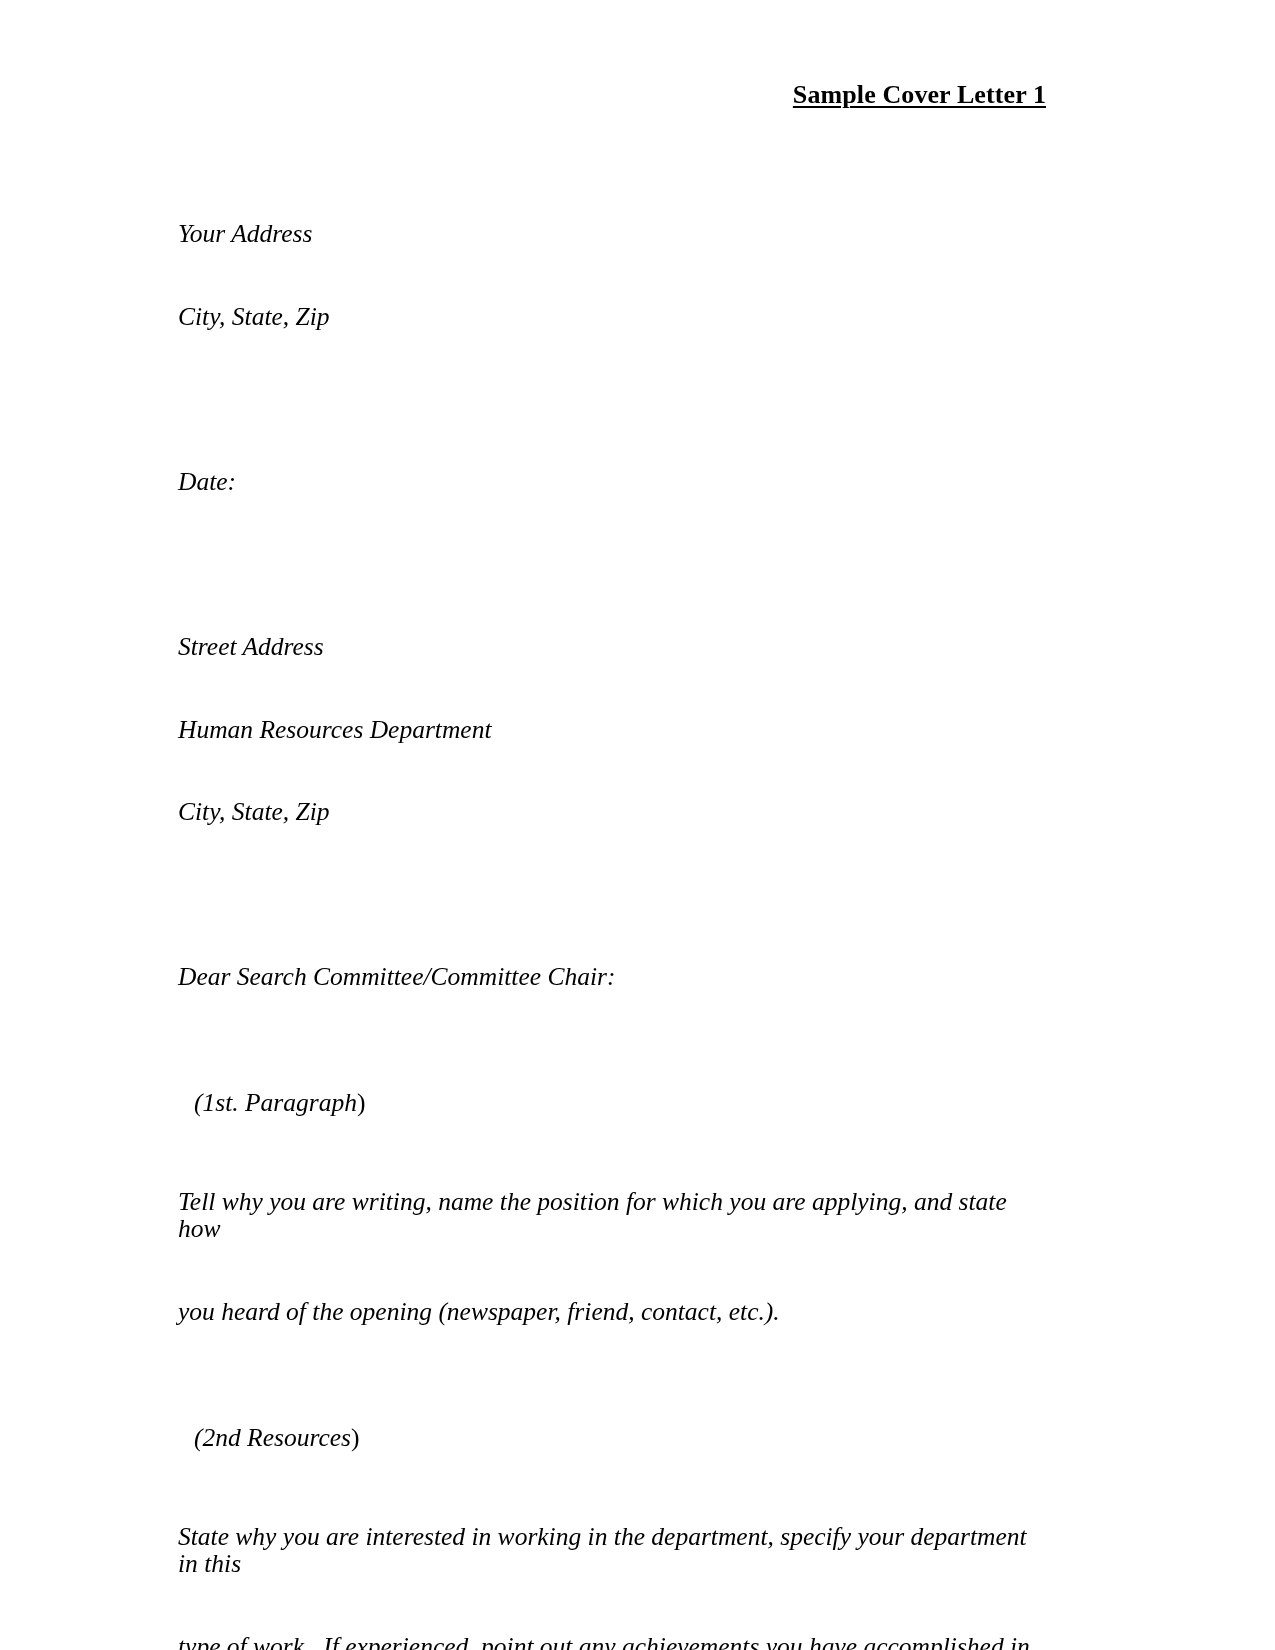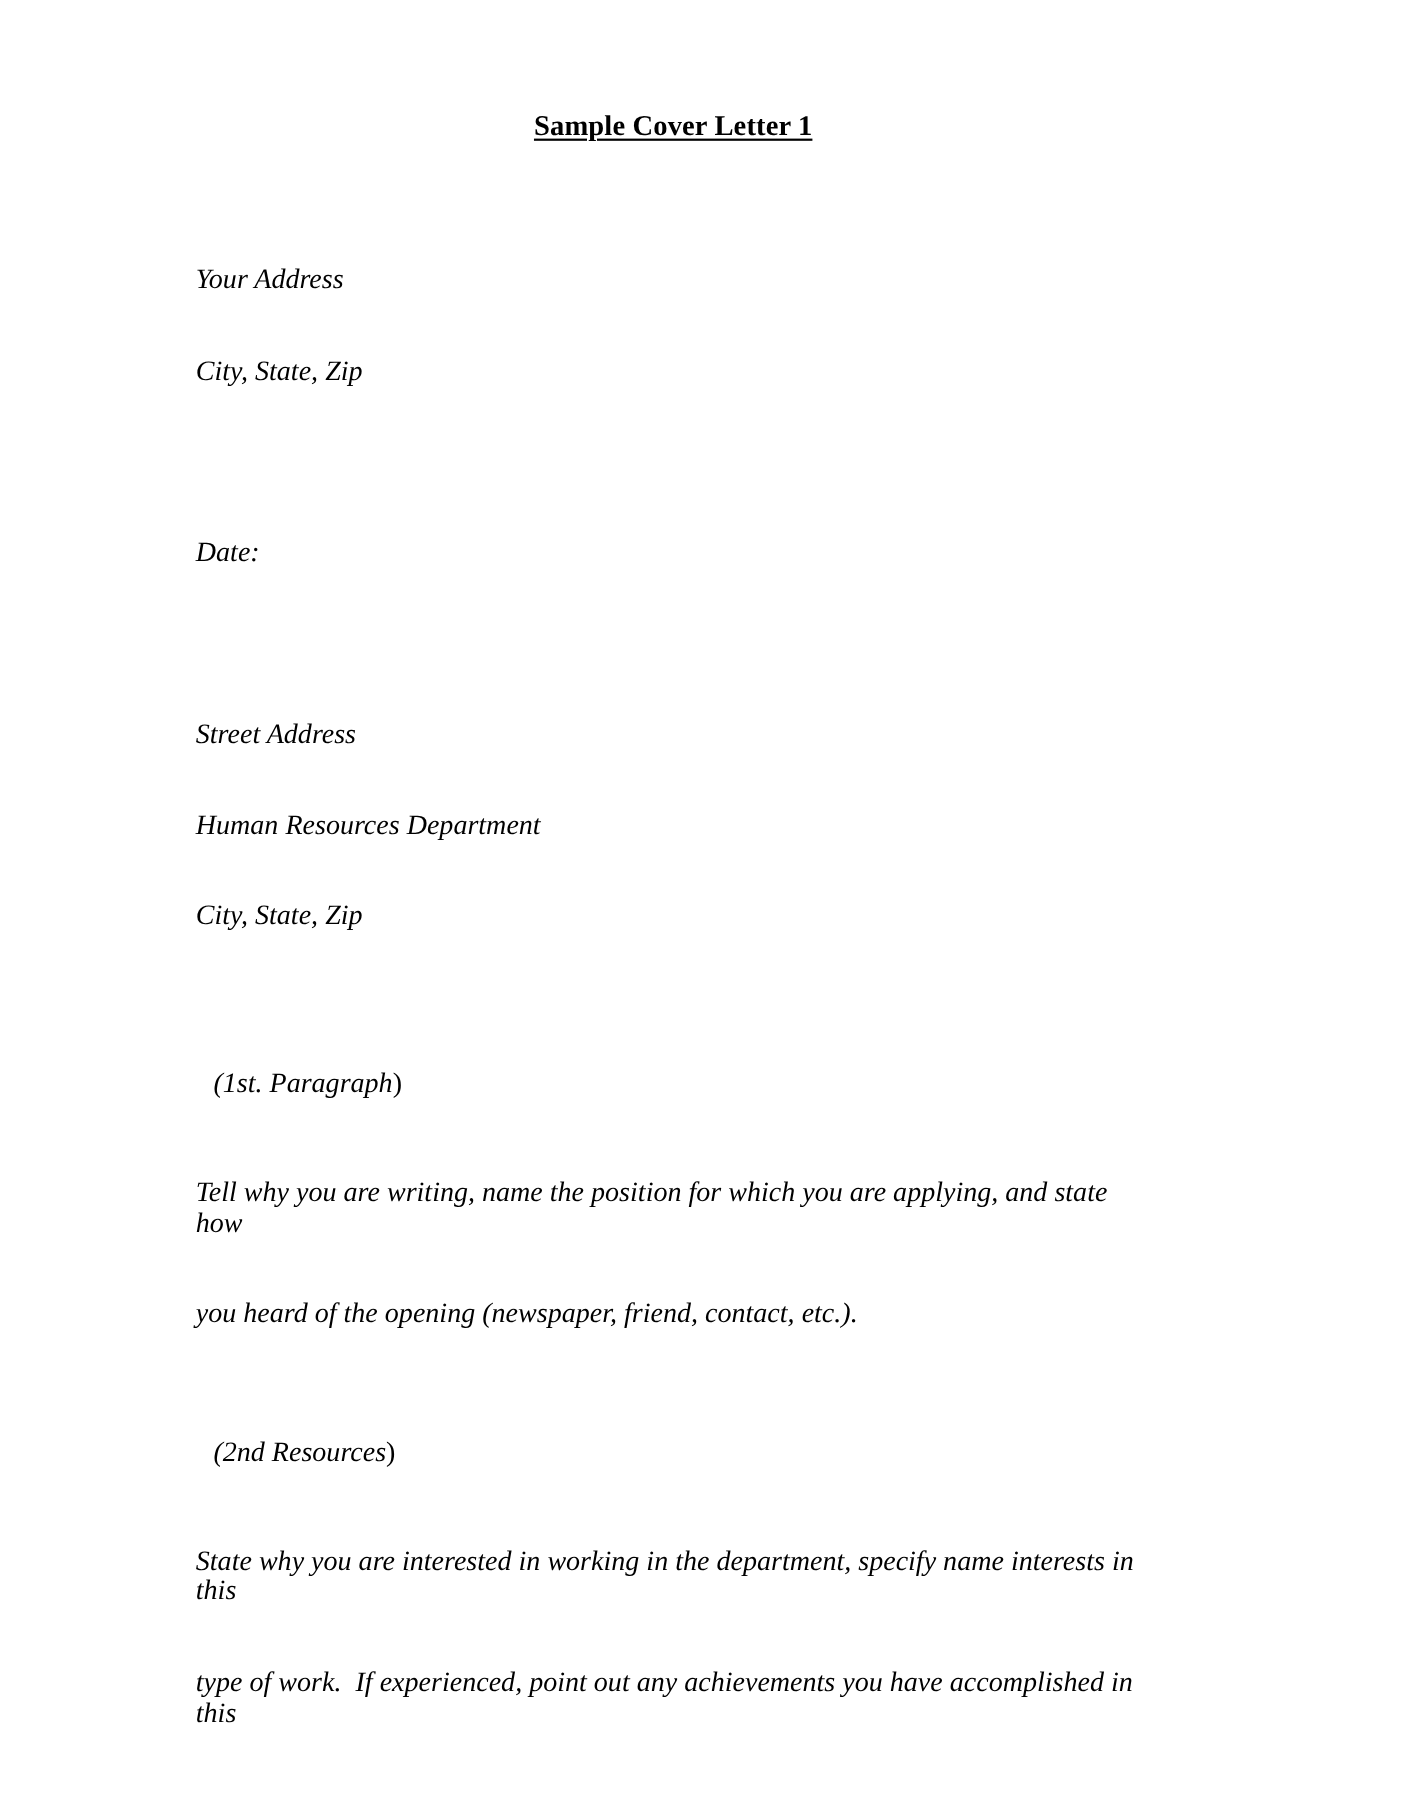--- a/index.html
+++ b/index.html
@@ -21,26 +21,26 @@
     background: #ffffff;
     box-sizing: border-box;
   }
   .sheet {
     position: absolute;
     left: 178px;
     top: 0;
     width: 868px;
   }
   .doc-title {
-    text-align: center;
+    text-align: right;
     font-weight: bold;
     font-size: 26px;
     line-height: 1.15;
     margin: 0;
-    padding-top: 100px;
+    padding-top: 80px;
     letter-spacing: 0.1px;
   }
   .doc-title .ul {
     text-decoration: underline;
     text-underline-offset: 3px;
     text-decoration-thickness: 2px;
   }
   .block {
     font-size: 25.5px;
     line-height: 27.6px;
@@ -88,37 +88,40 @@
     <div class="gap-sm"></div>
 
     <div class="block">
       <span class="line">Street Address</span>
       <span class="line">Human Resources Department</span>
       <span class="line">City, State, Zip</span>
     </div>
 
     <div class="gap-sm"></div>
 
+    <div class="block">
+      <span class="line">Dear Search Committee/Committee Chair:</span>
+    </div>
 
     <div class="gap-sm"></div>
 
     <div>
       <div class="para-head"><span>(1st. Paragraph</span><span class="paren-close">)</span></div>
       <div class="block">
         <span class="line">Tell why you are writing, name the position for which you are applying, and state how</span>
         <span class="line">you heard of the opening (newspaper, friend, contact, etc.).</span>
       </div>
     </div>
 
     <div class="gap-md"></div>
 
     <div>
       <div class="para-head"><span>(2nd Resources</span><span class="paren-close">)</span></div>
       <div class="block">
-        <span class="line">State why you are interested in working in the department, specify name interests in this</span>
+        <span class="line">State why you are interested in working in the department, specify your department in this</span>
         <span class="line">type of work.  If experienced, point out any achievements you have accomplished in this</span>
         
         
         
       </div>
     </div>
 
   </div>
 </div>
 

